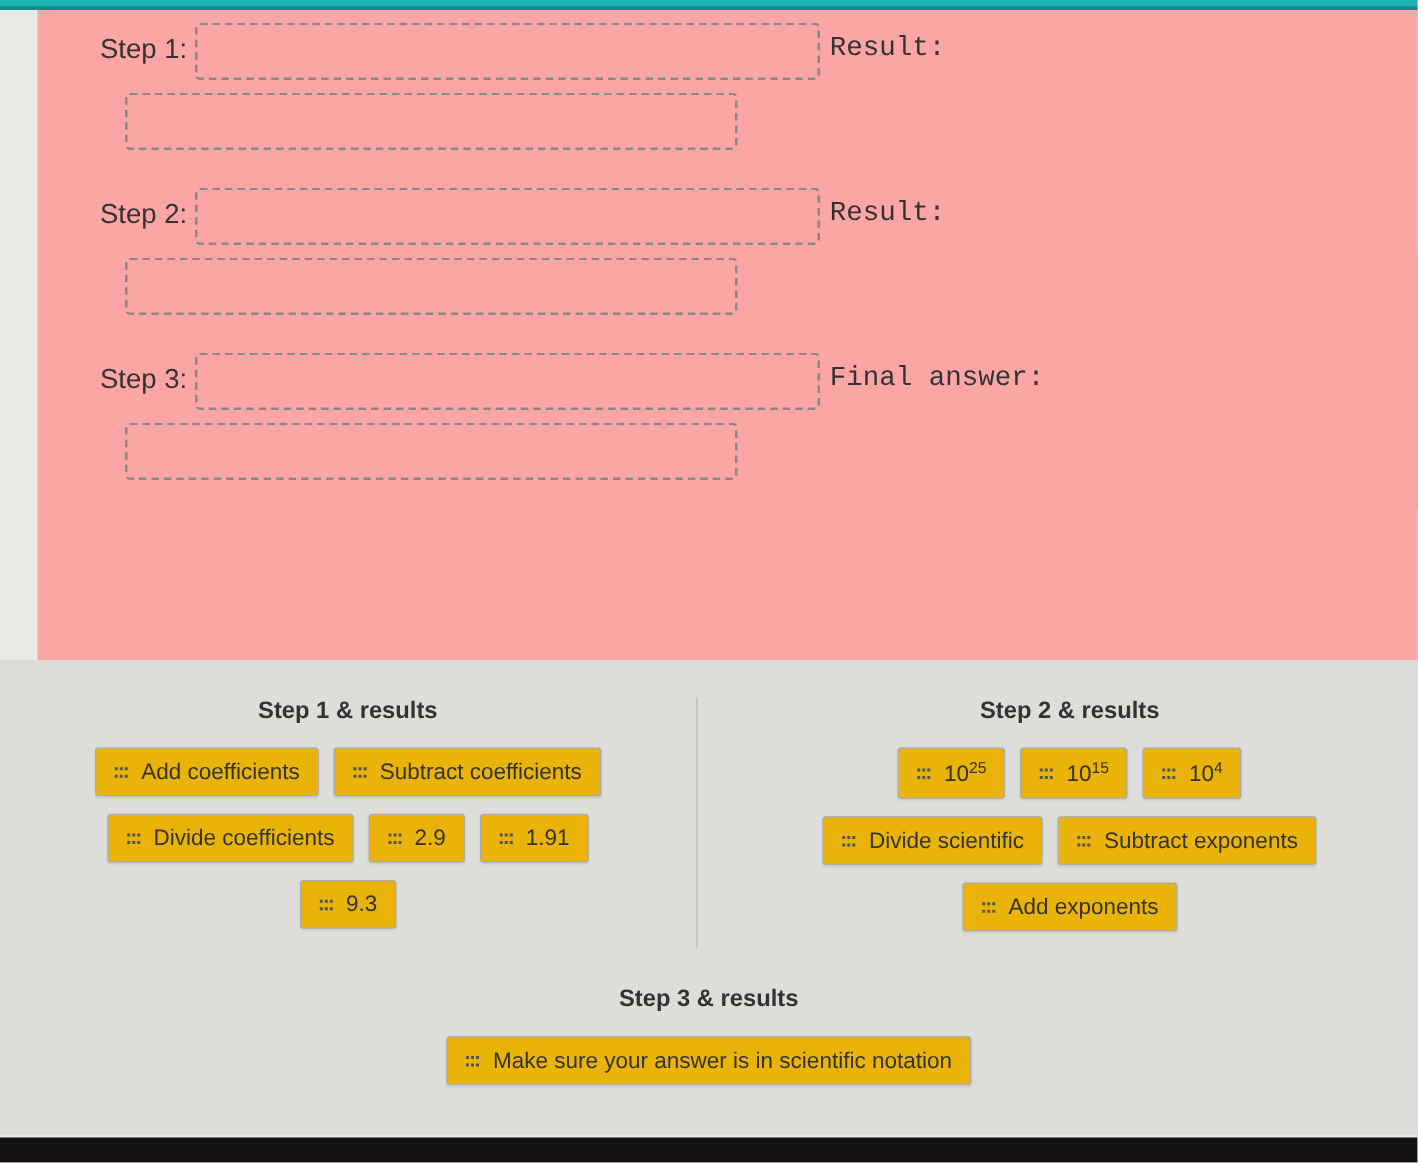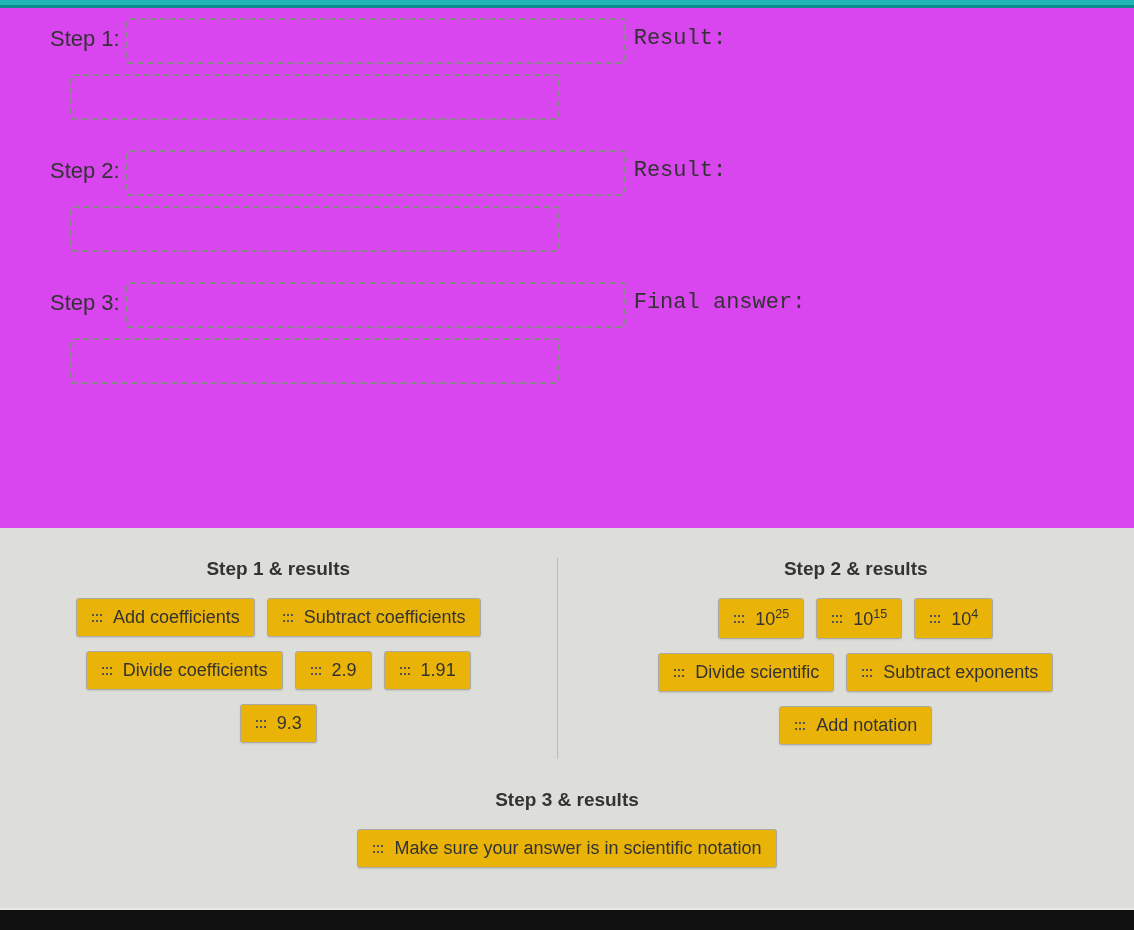--- a/index.html
+++ b/index.html
@@ -11,22 +11,23 @@
       overflow: hidden;
       position: relative;
     }
     .top-bar {
       height: 8px;
       background: #1fb5b5;
       border-bottom: 3px solid #0d8a8a;
     }
     .work-area {
       padding: 10px 30px 20px 50px;
-      background: #d946ef;
+      background: #fca5a5;
       height: 520px;
+      margin-left: 30px;
     }
     .step-row {
       display: flex;
       align-items: flex-start;
       margin-bottom: 8px;
     }
     .step-label {
       font-size: 22px;
       color: #333;
       margin-right: 6px;
@@ -225,21 +226,21 @@
           <span>Divide scientific</span>
         </div>
         <div class="tile">
           <span class="grip"></span>
           <span>Subtract exponents</span>
         </div>
       </div>
       <div class="tile-row">
         <div class="tile">
           <span class="grip"></span>
-          <span>Add notation</span>
+          <span>Add exponents</span>
         </div>
       </div>
     </div>
   </div>
 
   <div class="bank-bottom">
     <div class="bank-title">Step 3 &amp; results</div>
     <div class="tile-row">
       <div class="tile">
         <span class="grip"></span>

